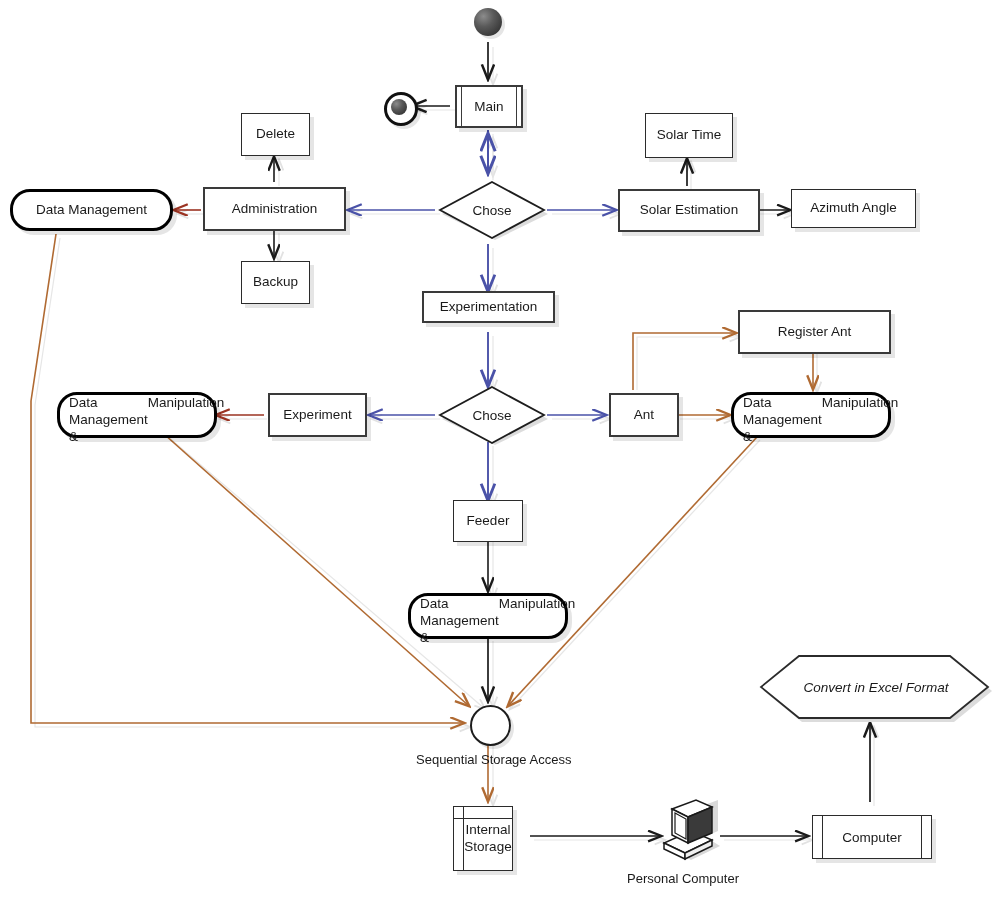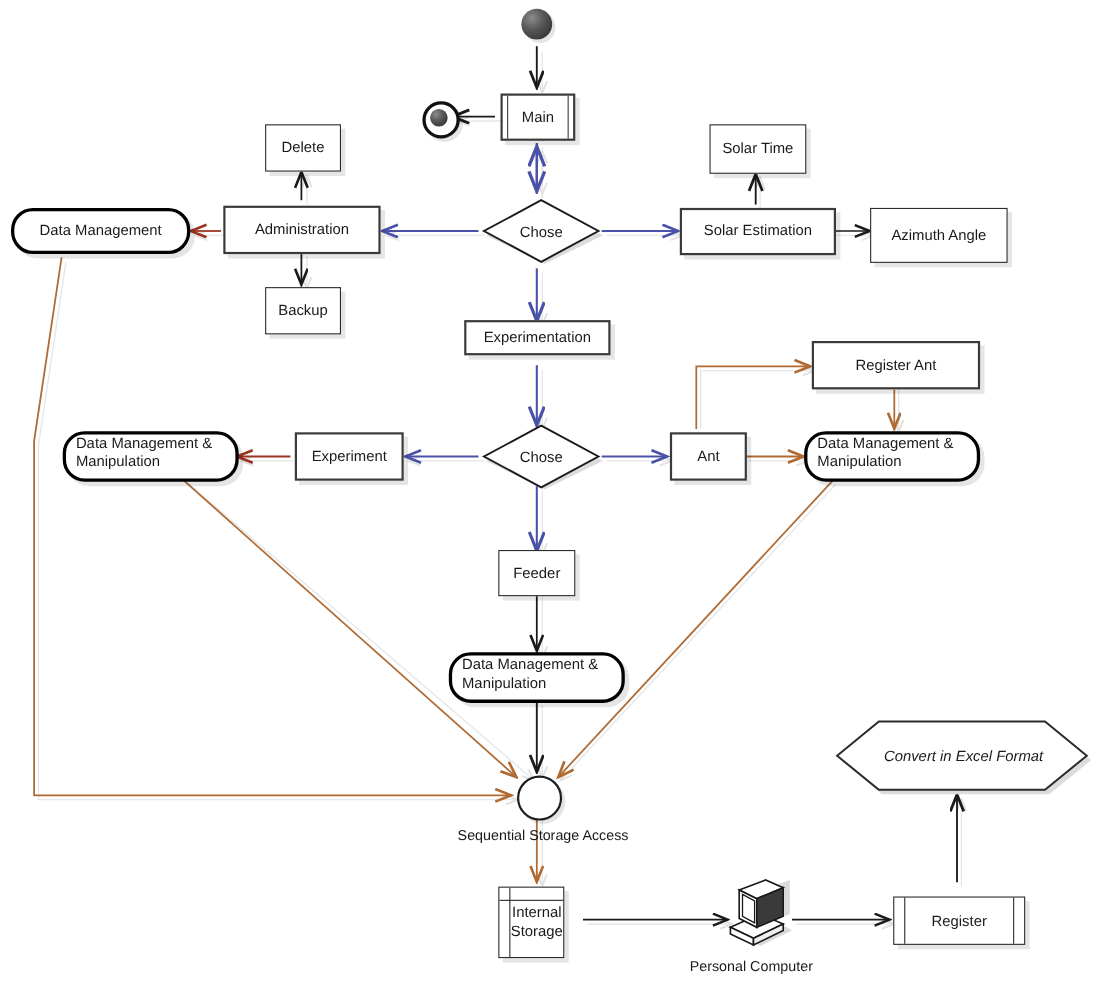--- a/index.html
+++ b/index.html
@@ -12,21 +12,21 @@
   }
   #edges{position:absolute;left:0;top:0;width:1000px;height:903px;}
   .node{position:absolute;box-sizing:border-box;background:#ffffff;
         display:flex;align-items:center;justify-content:center;
         color:#1a1a1a;font-size:13.5px;line-height:1.25;z-index:5;}
   .thin{border:1.3px solid #2b2b2b;}
   .thick{border:2.3px solid #3a3a3a;}
   .heavy{border:3px solid #000000;border-radius:20px;}
   .shadow{box-shadow:4px 4px 0 0 rgba(0,0,0,0.10);}
   .left-txt{justify-content:flex-start;padding-left:9px;text-align:left;}
-  .two-line{flex-direction:column;align-items:flex-start;}
+  .two-line{flex-direction:row;align-items:flex-start;}
   .subproc{position:absolute;box-sizing:border-box;background:#fff;z-index:5;
            border:2.3px solid #3a3a3a;display:flex;align-items:center;justify-content:center;
            font-size:13.5px;color:#1a1a1a;}
   .subproc::before,.subproc::after{content:"";position:absolute;top:0;bottom:0;width:0;border-left:1.4px solid #3a3a3a;}
   .subproc::before{left:4px;}
   .subproc::after{right:4px;}
   .diamond-wrap{position:absolute;z-index:5;}
   .diamond-lbl{position:absolute;inset:0;display:flex;align-items:center;justify-content:center;
                font-size:13.5px;color:#1a1a1a;}
   .circle-node{position:absolute;border:2.2px solid #1d1d1d;border-radius:50%;background:#fff;z-index:6;
@@ -235,21 +235,21 @@
   </div>
 
   <div class="node thick shadow" style="left:618px;top:189px;width:142px;height:43px;">
     <span>Solar Estimation</span>
   </div>
 
   <div class="node thin shadow" style="left:645px;top:113px;width:88px;height:45px;">
     <span>Solar Time</span>
   </div>
 
-  <div class="node thin shadow" style="left:791px;top:189px;width:125px;height:50px;">
+  <div class="node thin shadow" style="left:791px;top:189px;width:125px;height:39px;">
     <span>Azimuth Angle</span>
   </div>
 
   <div class="node thick shadow" style="left:422px;top:291px;width:133px;height:32px;">
     <span>Experimentation</span>
   </div>
 
   <div class="diamond-wrap" style="left:437px;top:386px;width:113px;height:60px;">
     <svg width="113" height="60" viewBox="0 0 113 60" xmlns="http://www.w3.org/2000/svg">
       <polygon points="58,5 111,33 58,59 5,33" fill="#dcdcdc" stroke="none"></polygon>
@@ -317,21 +317,21 @@
       <polygon points="33,22 57,12 57,38 33,48" fill="#3a3a3a" stroke="#1a1a1a" stroke-width="1.5"></polygon>
 
       <polygon points="20,18 31,24 31,44 20,38" fill="#ffffff" stroke="#1a1a1a" stroke-width="1.2"></polygon>
     </svg>
   </div>
   <div class="cap" style="left:627px;top:871px;">Personal Computer</div>
 
   <div class="component" style="left:812px;top:815px;width:120px;height:44px;">
     <div class="vl" style="left:9px;"></div>
     <div class="vl" style="right:9px;"></div>
-    <span>Register</span>
+    <span>Computer</span>
   </div>
 
   <div class="hexwrap" style="left:758px;top:650px;width:240px;height:76px;">
     <svg width="240" height="76" viewBox="0 0 240 76" xmlns="http://www.w3.org/2000/svg">
       <polygon points="44,10 196,10 234,41 196,72 44,72 6,41" fill="#dcdcdc" stroke="none"></polygon>
       <polygon points="41,6 192,6 230,37 192,68 41,68 3,37" fill="#ffffff" stroke="#2b2b2b" stroke-width="1.8"></polygon>
     </svg>
     <div class="hexlbl" style="left:-4px;top:-2px;font-style:italic;">Convert in Excel Format</div>
   </div>
 

